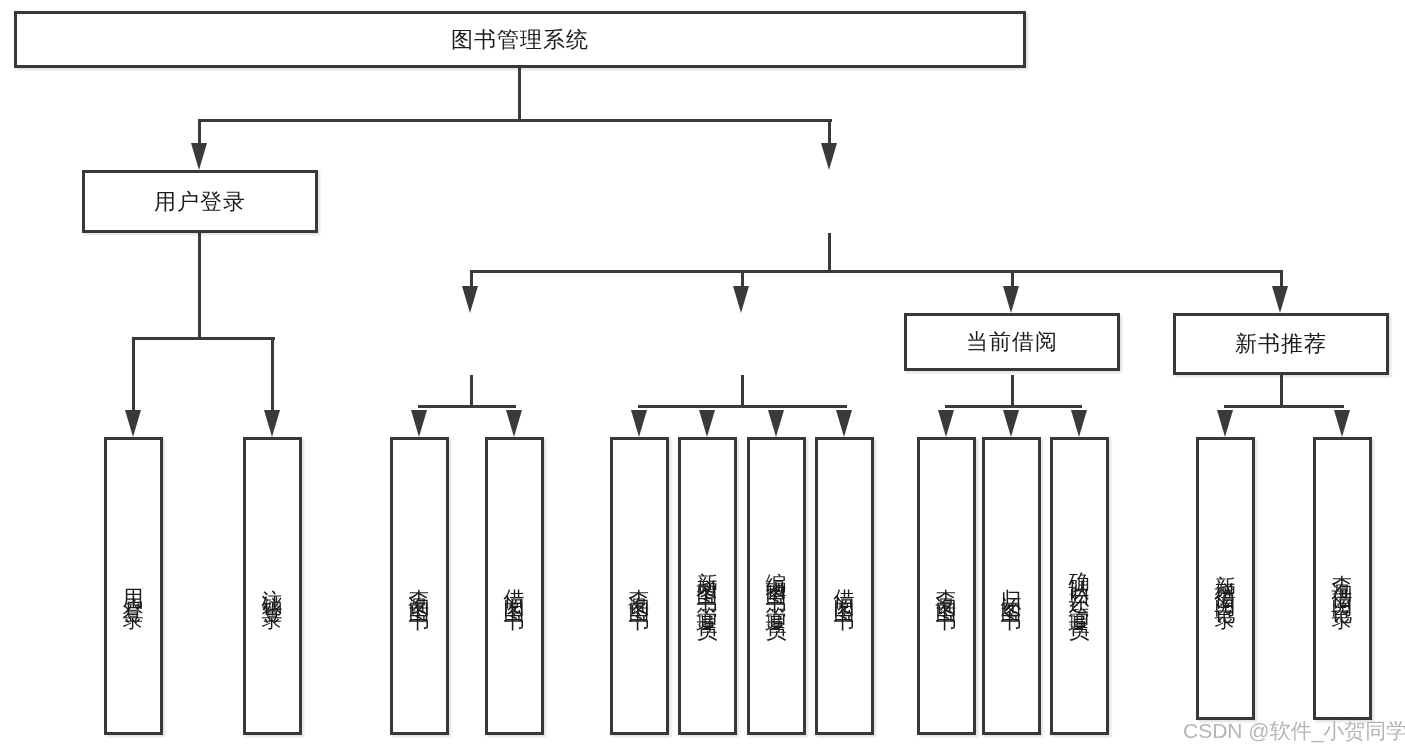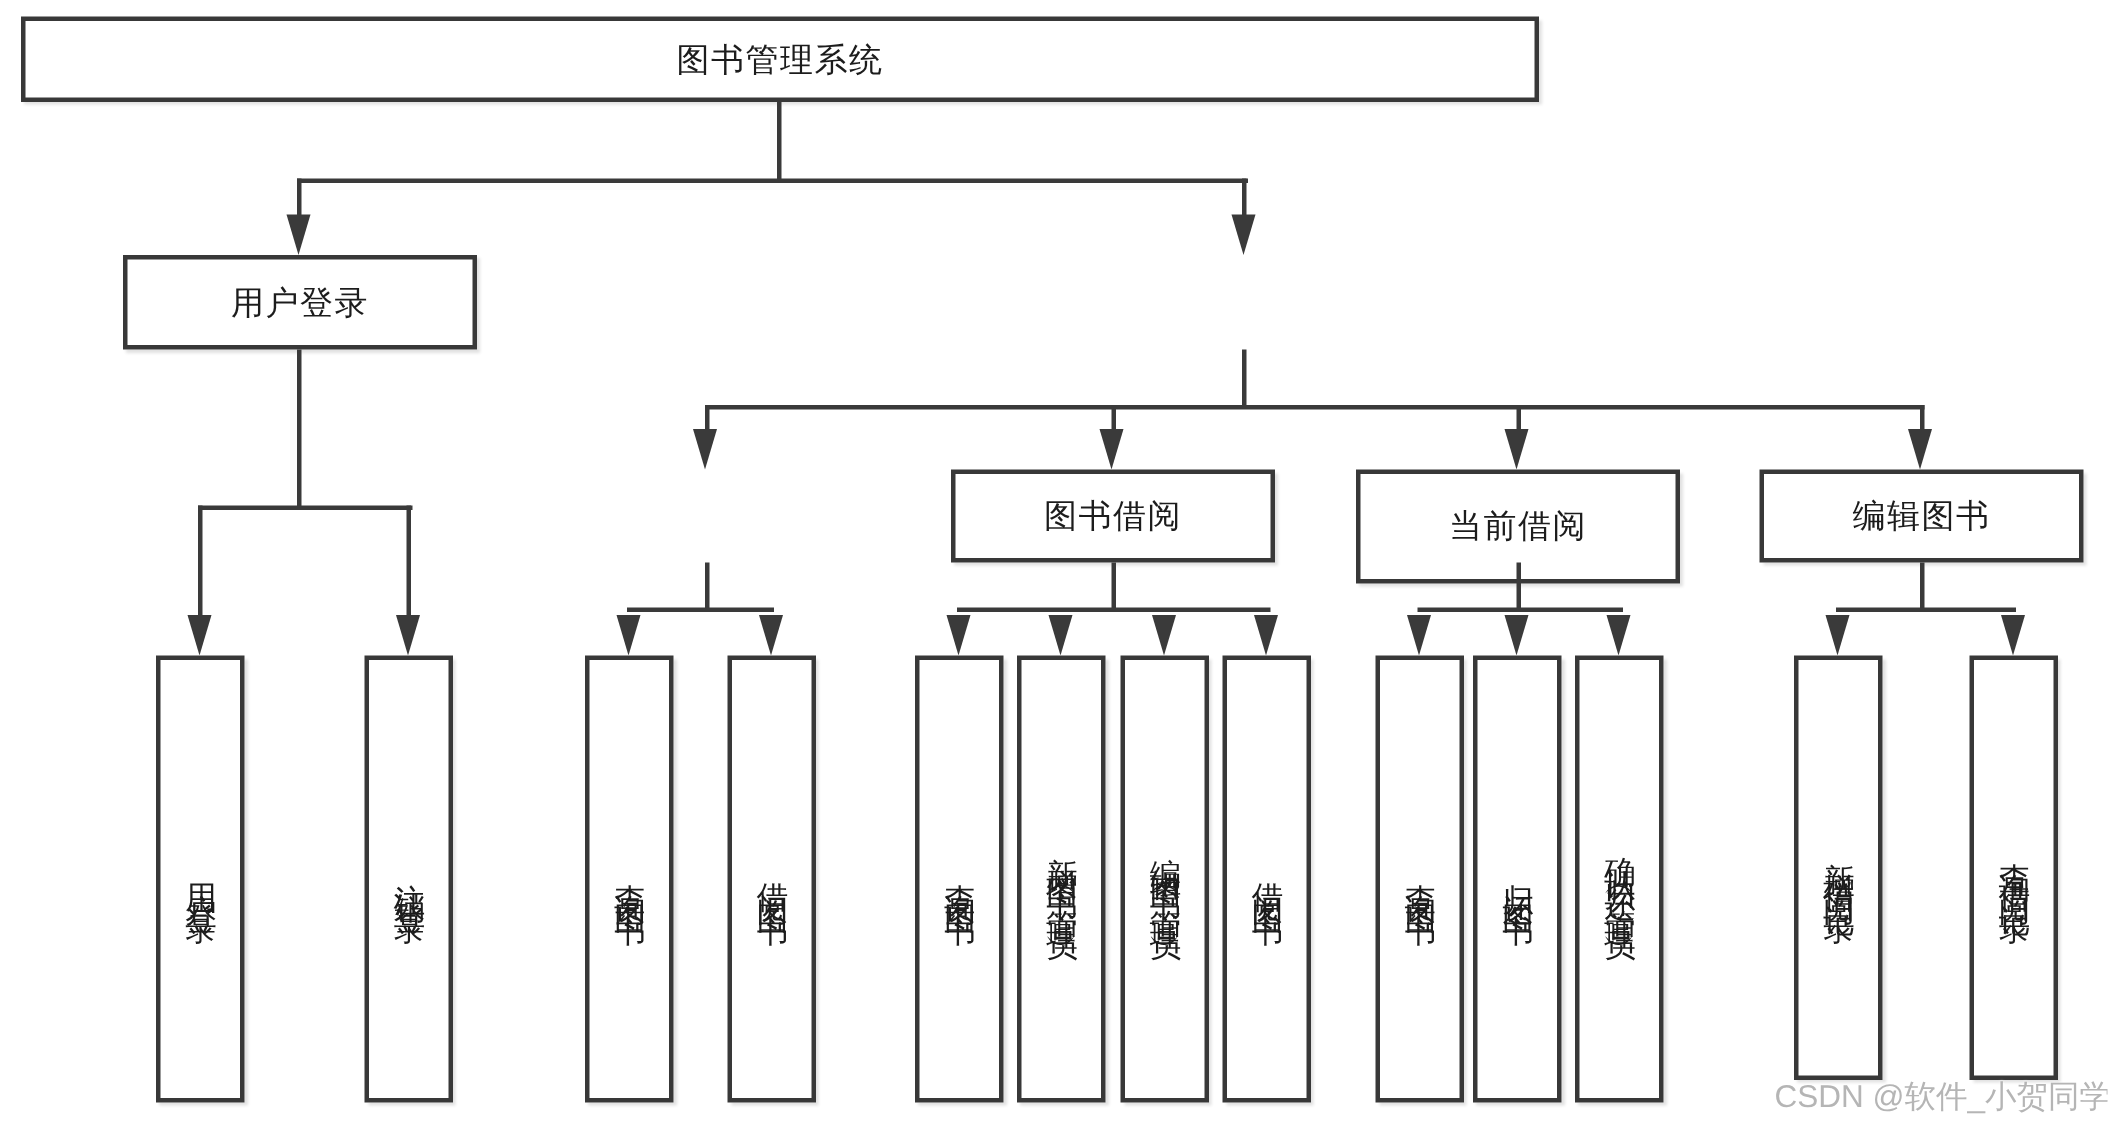--- a/index.html
+++ b/index.html
@@ -99,28 +99,25 @@
   <div class="hl" style="left:470px; top:270px; width:813px;"></div>
   <div class="vl" style="left:470px; top:270px; height:18px;"></div>
   <div class="arrow" style="left:462px; top:286px;"></div>
   <div class="vl" style="left:741px; top:270px; height:18px;"></div>
   <div class="arrow" style="left:733px; top:286px;"></div>
   <div class="vl" style="left:1011px; top:270px; height:18px;"></div>
   <div class="arrow" style="left:1003px; top:286px;"></div>
   <div class="vl" style="left:1280px; top:270px; height:18px;"></div>
   <div class="arrow" style="left:1272px; top:286px;"></div>
 
-  <div class="box" style="left:634px; top:313px; width:216px; height:62px;">
-    <span class="hlabel">图书借阅</span>
-  </div>
-  <div class="box" style="left:904px; top:313px; width:216px; height:76px;">
+  <div class="box" style="left:904px; top:313px; width:216px; height:58px;">
     <span class="hlabel">当前借阅</span>
   </div>
   <div class="box" style="left:1173px; top:313px; width:216px; height:62px;">
-    <span class="hlabel">编辑图书</span>
+    <span class="hlabel">新书推荐</span>
   </div>
 
   <div class="vl" style="left:470px; top:375px; height:33px;"></div>
   <div class="hl" style="left:418px; top:405px; width:98px;"></div>
   <div class="arrow" style="left:411px; top:410px;"></div>
   <div class="arrow" style="left:506px; top:410px;"></div>
 
   <div class="vl" style="left:741px; top:375px; height:33px;"></div>
   <div class="hl" style="left:638px; top:405px; width:209px;"></div>
   <div class="arrow" style="left:631px; top:410px;"></div>

